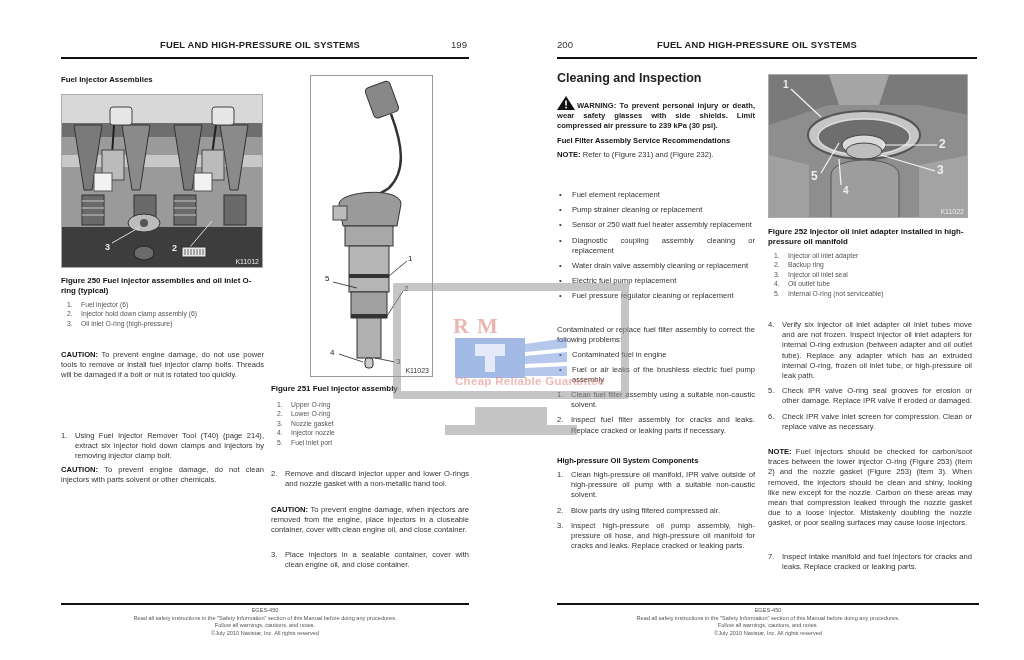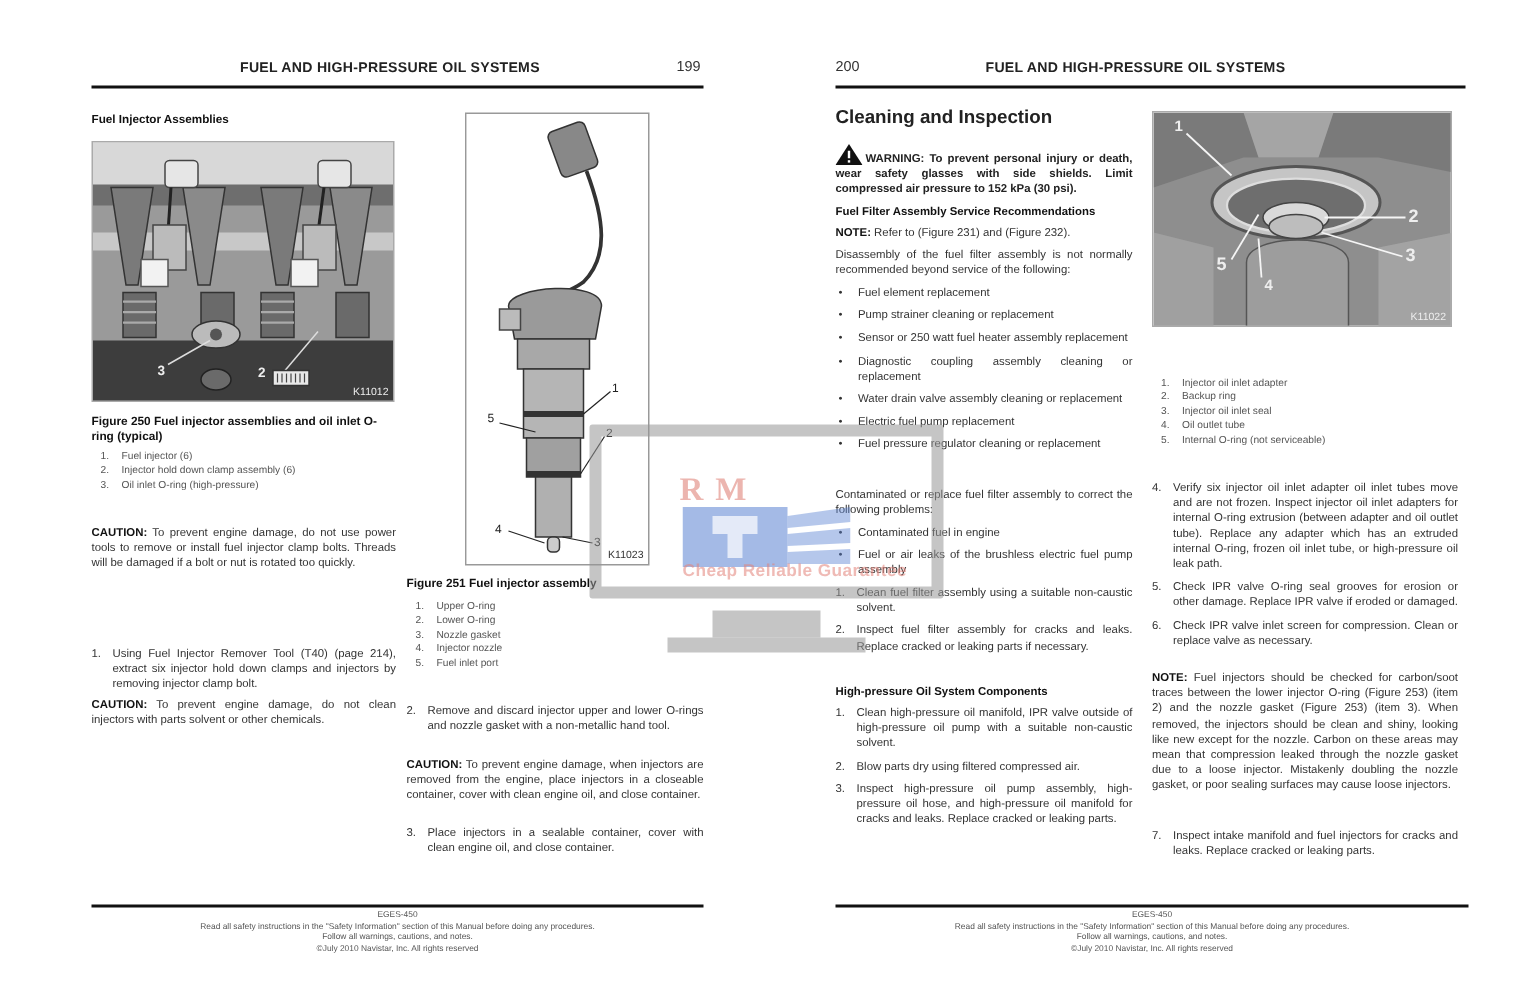--- a/index.html
+++ b/index.html
@@ -224,26 +224,25 @@
   <div class="running-head" style="left:145px;">FUEL AND HIGH-PRESSURE OIL SYSTEMS</div>
   <div class="rh-rule" style="left:45px; width:420px;"></div>
 
   <div class="section-title" style="left:45px; top:71px;">Cleaning and Inspection</div>
 
   <div class="txt" style="left:45px; top:96px; width:198px; font-weight:bold; color:#222;">
     <svg width="18" height="14" viewBox="0 0 18 14" style="display:inline-block; vertical-align:-2px; margin-right:2px;">
       <path d="M9 0 L18 14 L0 14 Z" fill="#111"></path>
       <rect x="8.2" y="4.5" width="1.6" height="5" fill="#fff"></rect>
       <rect x="8.2" y="10.8" width="1.6" height="1.6" fill="#fff"></rect>
-    </svg><span>WARNING: To prevent personal injury or death, wear safety glasses with side shields. Limit compressed air pressure to 152 kPa (30 psi).</span>
+    </svg><span>WARNING: To prevent personal injury or death, wear safety glasses with side shields. Limit compressed air pressure to 239 kPa (30 psi).</span>
   </div>
 
   <div class="bold-head" style="left:45px; top:136px; font-size:7.6px;">Fuel Filter Assembly Service Recommendations</div>
   <p class="txt" style="left:45px; top:150px; width:198px;"><b>NOTE:</b><span> Refer to (Figure 231) and (Figure 232).</span></p>
-  <p class="txt" style="left:45px; top:165px; width:198px;">Disassembly of the fuel filter assembly is not normally recommended beyond service of the following:</p>
 
   <ul class="bullet-list" style="left:45px; top:190px; width:198px;">
     <li>
         <span class="b">•</span>
         <span class="t">Fuel element replacement</span>
       </li>
     <li>
         <span class="b">•</span>
         <span class="t">Pump strainer cleaning or replacement</span>
       </li>
@@ -328,20 +327,21 @@
       </g>
     </svg>
     <span style="position:absolute; left:14px; top:4px; font-size:10px; color:#eee; font-weight:bold;">1</span>
     <span style="position:absolute; left:170px; top:62px; font-size:12px; color:#eee; font-weight:bold;">2</span>
     <span style="position:absolute; left:168px; top:88px; font-size:12px; color:#eee; font-weight:bold;">3</span>
     <span style="position:absolute; left:74px; top:110px; font-size:10px; color:#eee; font-weight:bold;">4</span>
     <span style="position:absolute; left:42px; top:94px; font-size:12px; color:#eee; font-weight:bold;">5</span>
     <span class="fig-code" style="color:#eee;">K11022</span>
   </div>
 
+  <div class="fig-caption" style="left:256px; top:227px; width:206px;">Figure 252   Injector oil inlet adapter installed in high-pressure oil manifold</div>
   <ul class="legend" style="left:262px; top:251px; width:200px;">
     <li>
         <span class="n">1.</span>
         <span>Injector oil inlet adapter</span>
       </li>
     <li>
         <span class="n">2.</span>
         <span>Backup ring</span>
       </li>
     <li>

